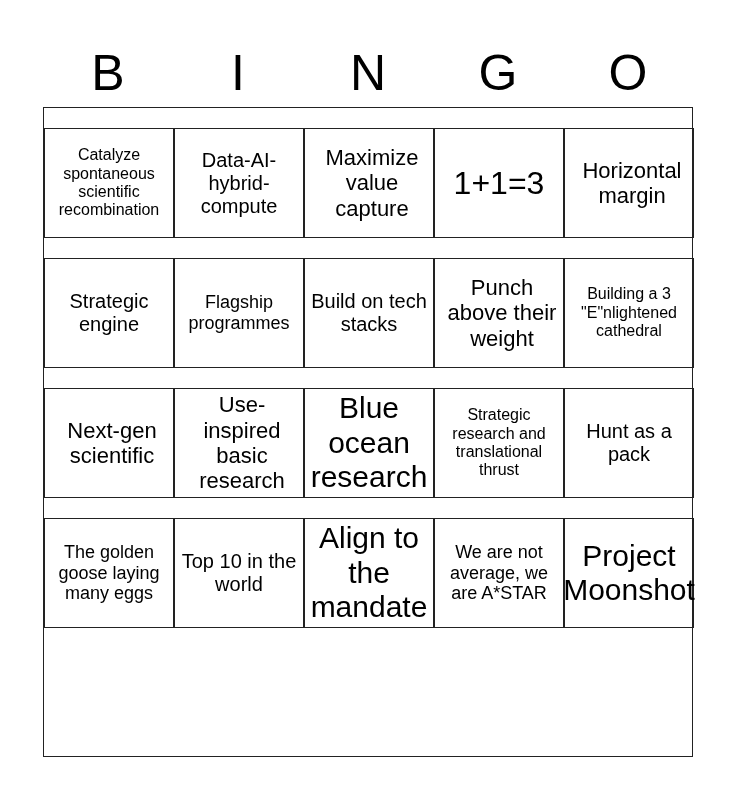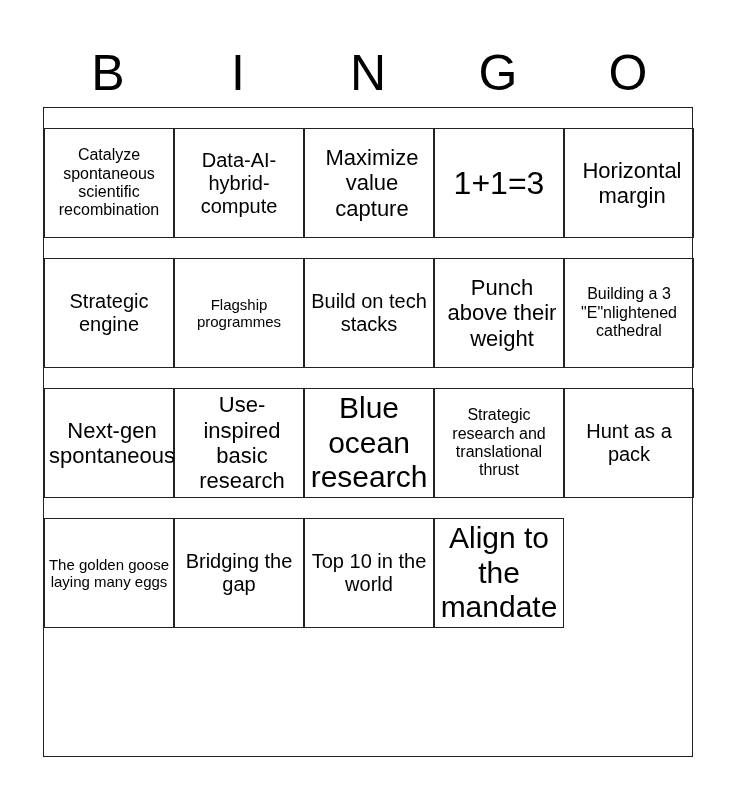--- a/index.html
+++ b/index.html
@@ -9,21 +9,21 @@
               display: grid; grid-template-columns: repeat(5, 130px); }
     .header span { display: flex; align-items: center; justify-content: center;
                    font-size: 50px; line-height: 1; font-family: "Liberation Sans", sans-serif; }
     .board { position: absolute; left: 43px; top: 107px; width: 650px; height: 650px;
              display: grid; grid-template-columns: repeat(5, 130px); grid-template-rows: repeat(5, 130px);
              box-sizing: border-box; border: 1.5px solid #222; }
     .cell { box-sizing: border-box; border: 1px solid #222; display: flex; align-items: center;
             justify-content: center; text-align: center; padding: 3px; line-height: 1.15;
             cursor: pointer; margin-top: 20px; }
     .s1 { font-size: 16px; }
-    .s2 { font-size: 15px; }
+    .s2 { font-size: 18px; }
     .s3 { font-size: 22px; padding-left: 9px; }
     .s4 { font-size: 30px; }
     .s5 { font-size: 20px; }
     .s6 { font-size: 32px; }
   </style>
 </head>
 <body>
 
 <div class="header">
   <span>B</span>
@@ -39,24 +39,25 @@
   <div class="cell s3">Maximize value capture</div>
   <div class="cell s6">1+1=3</div>
 
   <div class="cell s3">Horizontal margin</div>
   <div class="cell s5">Strategic engine</div>
   <div class="cell s2">Flagship programmes</div>
   <div class="cell s5">Build on tech stacks</div>
   <div class="cell s3">Punch above their weight</div>
 
   <div class="cell s1">Building a 3 "E"nlightened cathedral</div>
-  <div class="cell s3">Next-gen spontaneous</div>
+  <div class="cell s3">Next-gen scientific</div>
   <div class="cell s3">Use-inspired basic research</div>
   <div class="cell s4">Blue ocean research</div>
   <div class="cell s1">Strategic research and translational thrust</div>
 
   <div class="cell s5">Hunt as a pack</div>
   <div class="cell s2">The golden goose laying many eggs</div>
-  <div class="cell s5">Bridging the gap</div>
 
   <div class="cell s5">Top 10 in the world</div>
   <div class="cell s4">Align to the mandate</div>
+  <div class="cell s2">We are not average, we are A*STAR</div>
+  <div class="cell s4">Project Moonshot</div>
 </div>
 
 </body></html>

